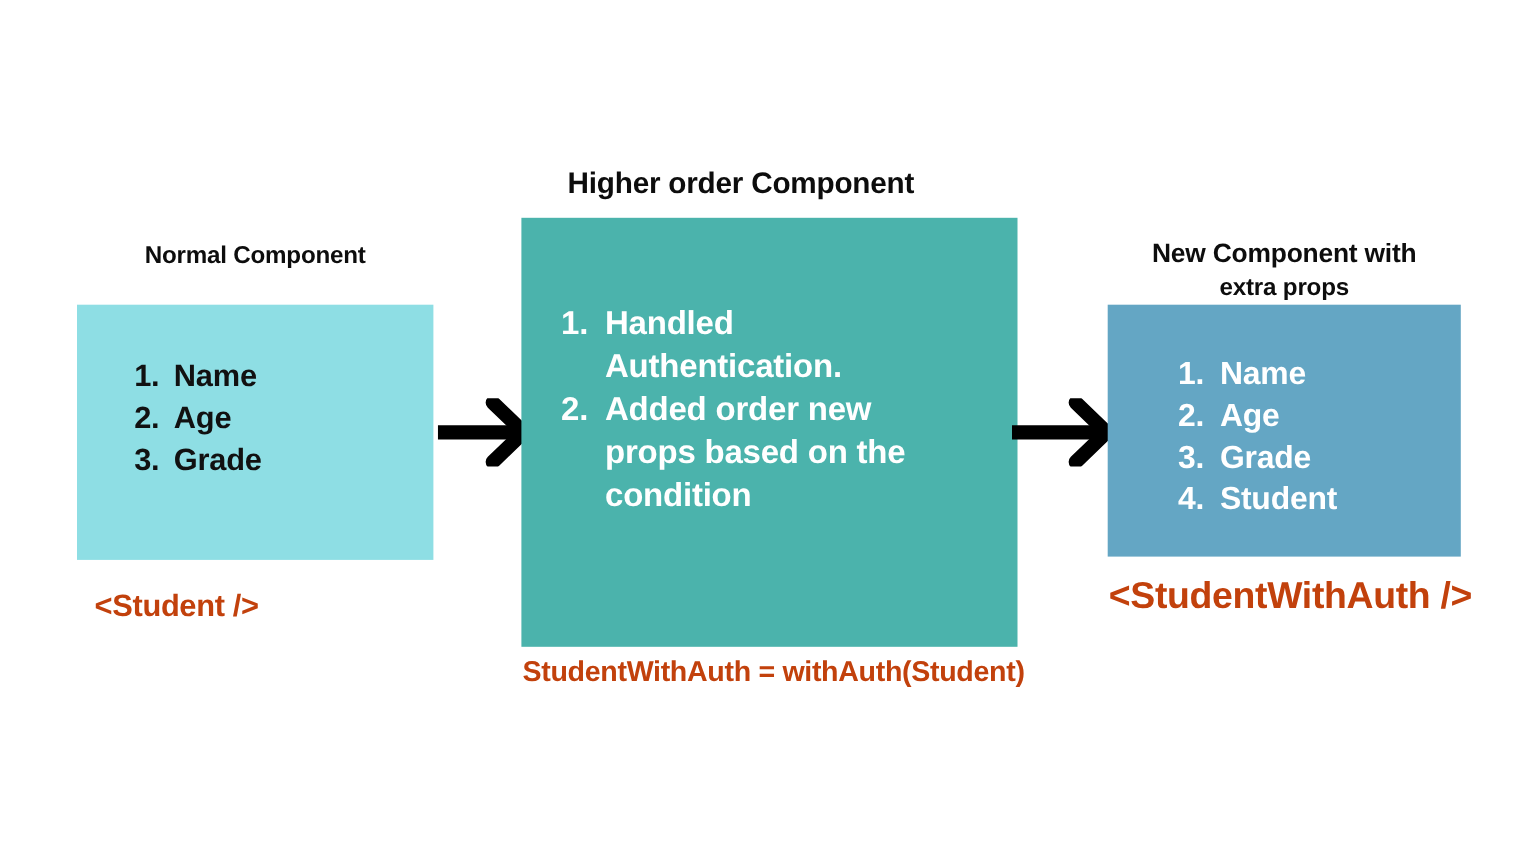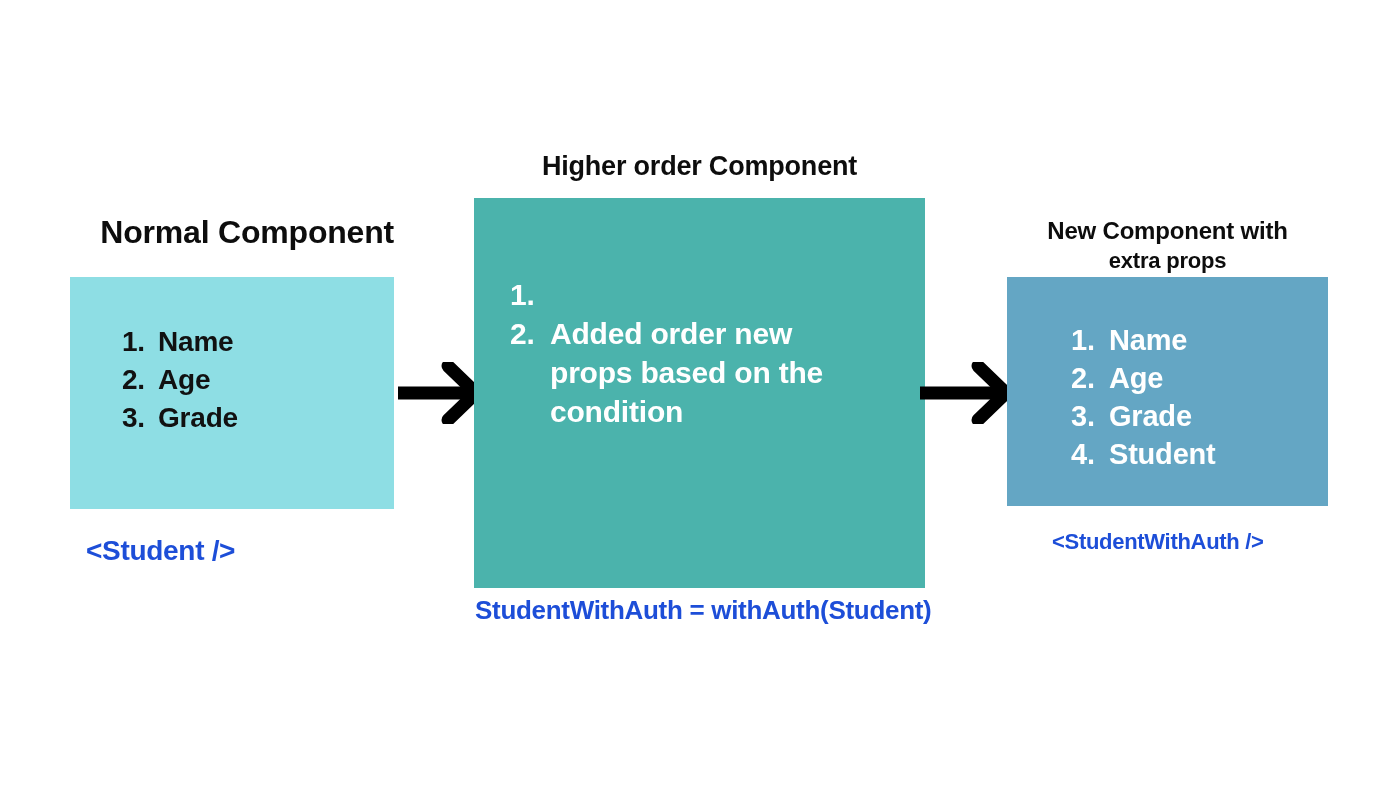--- a/index.html
+++ b/index.html
@@ -22,21 +22,21 @@
     position: absolute;
     font-weight: 700;
     color: #0d0d0d;
     letter-spacing: -0.2px;
     text-align: center;
     white-space: pre;
   }
   .caption {
     position: absolute;
     font-weight: 700;
-    color: #1d4ed8;
+    color: #c2410c;
     letter-spacing: -0.3px;
     white-space: pre;
   }
 
   
   .box {
     position: absolute;
   }
 
   .list {
@@ -87,21 +87,21 @@
   #right-box-list li .num { width: 38px; }
 
   
   .arrow { position: absolute; }
 </style>
 </head>
 <body>
 
 <div id="canvas">
 
-  <div class="title" style="left:70px; top:214px; width:324px; font-size:32px; line-height:36px;text-align:right;">Normal Component</div>
+  <div class="title" style="left:70px; top:214px; width:324px; font-size:22px; line-height:36px;">Normal Component</div>
 
   <div class="box" style="left:70px; top:277px; width:324px; height:232px; background:#8edee4;">
     <ul class="list" id="left-box-list">
       <li>
         <span class="num">1.</span>
         <span class="txt">Name</span>
       </li>
       <li>
         <span class="num">2.</span>
         <span class="txt">Age</span>
@@ -115,26 +115,27 @@
 
   <div class="caption" style="left:86px; top:533px; font-size:28px; line-height:36px;">&lt;Student /&gt;</div>
 
   <div class="arrow" style="left:398px; top:362px; width:84px; height:62px;">
     <svg width="84" height="62" viewBox="0 0 84 62" xmlns="http://www.w3.org/2000/svg">
       <line x1="0" y1="31" x2="72" y2="31" stroke="#000000" stroke-width="13"></line>
       <polyline points="50,4 78,31 50,58" fill="none" stroke="#000000" stroke-width="13" stroke-linecap="round" stroke-linejoin="miter"></polyline>
     </svg>
   </div>
 
-  <div class="title" style="left:474px; top:148px; width:451px; font-size:27px; line-height:36px;">Higher order Component</div>
+  <div class="title" style="left:448px; top:148px; width:451px; font-size:27px; line-height:36px;">Higher order Component</div>
 
   <div class="box" style="left:474px; top:198px; width:451px; height:390px; background:#4bb3ac;">
     <ul class="list" id="mid-box-list">
       <li>
         <span class="num">1.</span>
+        <span class="txt">Handled Authentication.</span>
       </li>
       <li>
         <span class="num">2.</span>
         <span class="txt">Added order new props based on the condition</span>
       </li>
     </ul>
   </div>
 
   <div class="caption" style="left:475px; top:595px; font-size:26px; line-height:30px;">StudentWithAuth = withAuth(Student)</div>
 
@@ -162,15 +163,15 @@
         <span class="num">3.</span>
         <span class="txt">Grade</span>
       </li>
       <li>
         <span class="num">4.</span>
         <span class="txt">Student</span>
       </li>
     </ul>
   </div>
 
-  <div class="caption" style="left:1008px; top:525px; font-size:22px; line-height:34px;margin-left:44px;">&lt;StudentWithAuth /&gt;</div>
+  <div class="caption" style="left:1008px; top:525px; font-size:34px; line-height:34px;">&lt;StudentWithAuth /&gt;</div>
 
 </div>
 
 </body></html>

